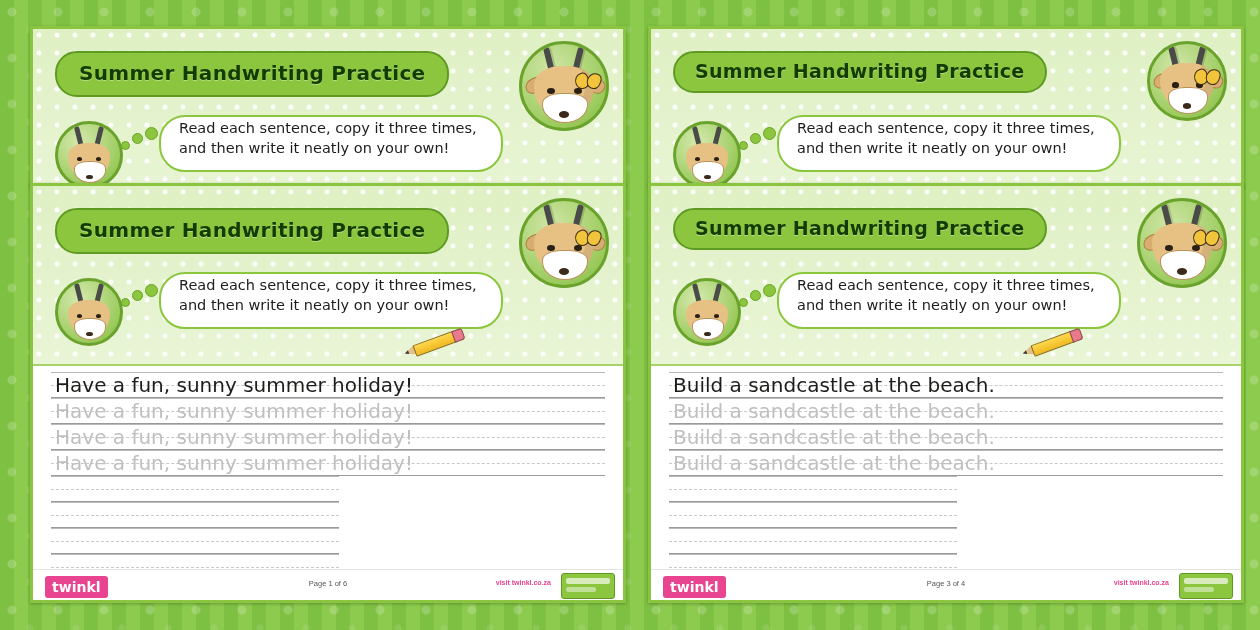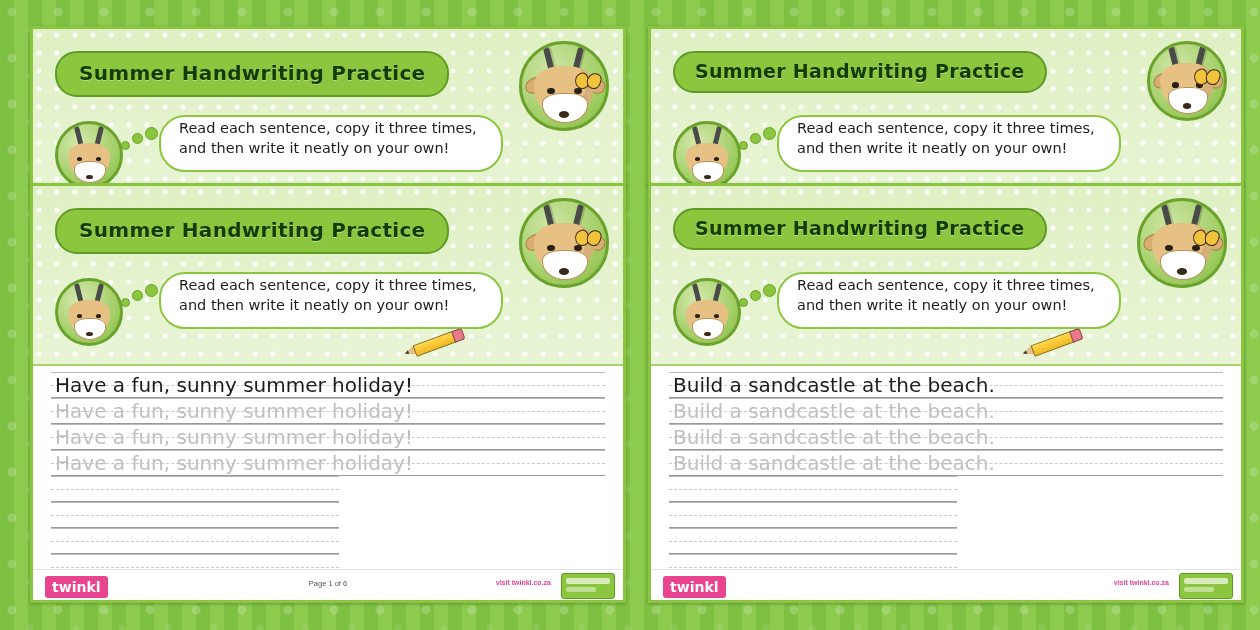--- a/index.html
+++ b/index.html
@@ -444,20 +444,21 @@
 
       <div class="pencil" style="left:370px;top:148px;">
         <span class="tip"></span>
           <span class="lead"></span>
           <span class="body"></span>
           <span class="eraser"></span>
       </div>
 
       <div class="footer">
         <span class="twinkl-logo">twinkl</span>
+        <span class="page-num">Page 3 of 4</span>
         <span class="visit">visit twinkl.co.za</span>
         <span class="stamp">
             <i class="s1"></i>
             <i class="s2"></i>
           </span>
       </div>
     </div>
   </div>
 
 </div>

